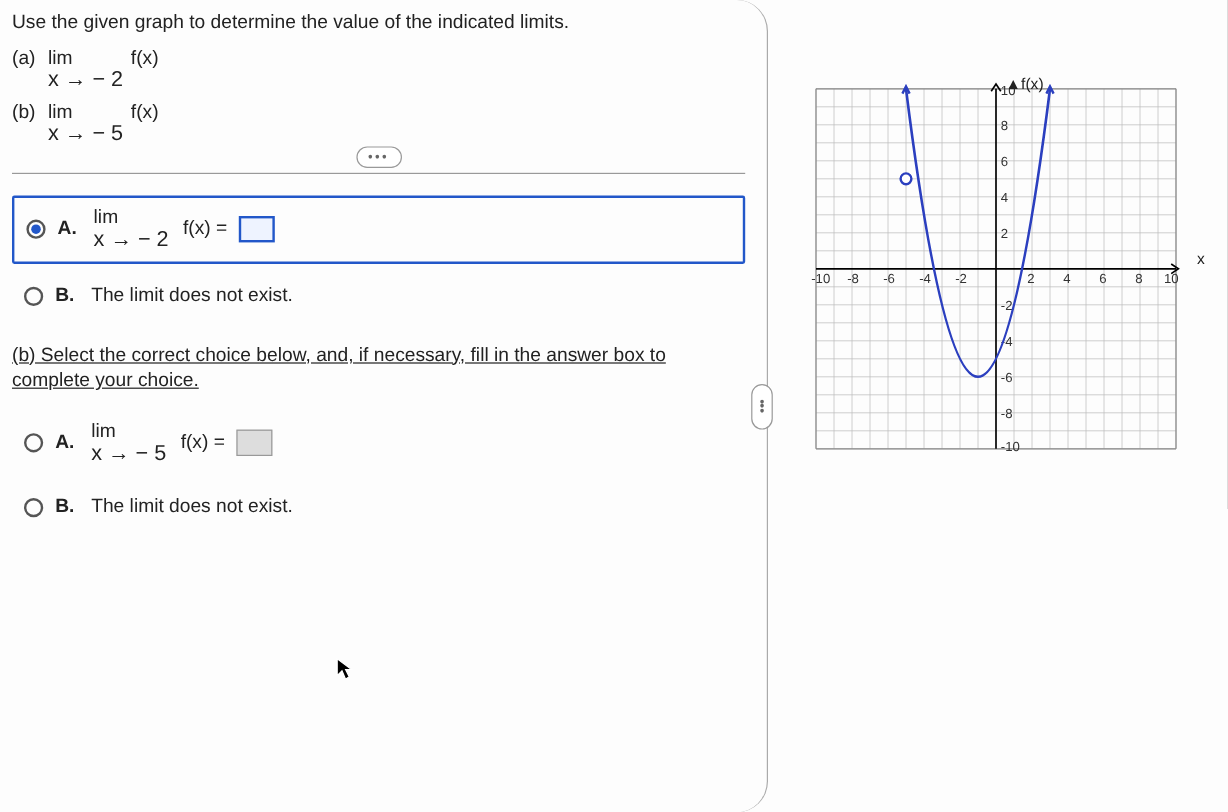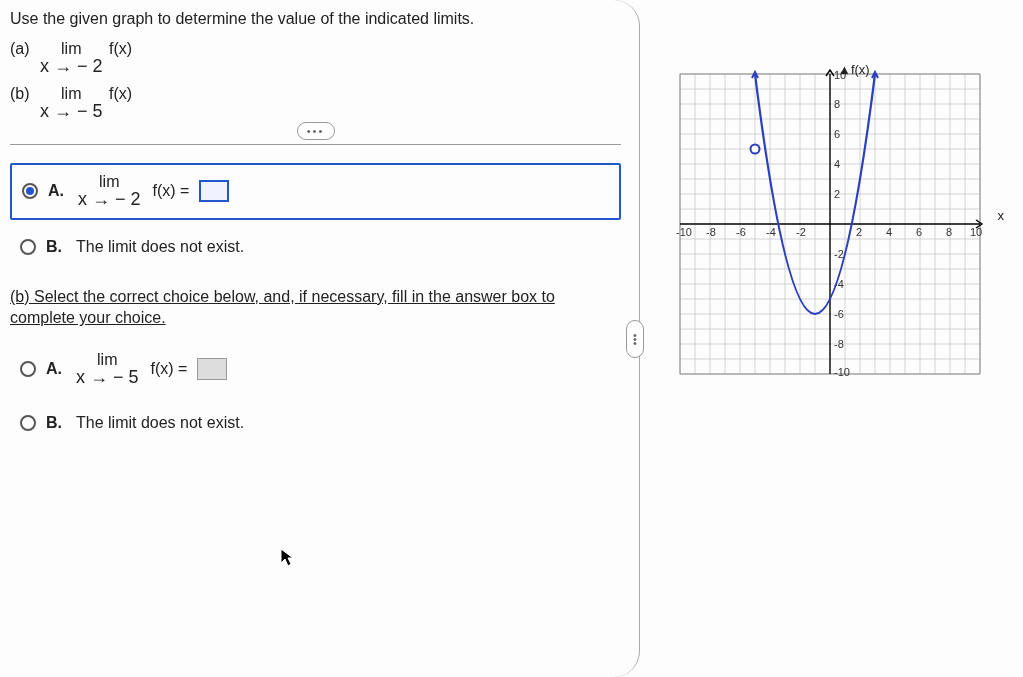--- a/index.html
+++ b/index.html
@@ -29,21 +29,21 @@
   }
   .right-col {
     flex: 1;
     padding: 20px 10px 10px 20px;
     position: relative;
     margin-top: 44px;
   }
   .prompt { line-height: 1.35; margin-bottom: 10px; }
   .part { margin: 6px 0 8px 0; }
   .part-label { display: inline-block; vertical-align: top; margin-right: 6px; }
-  .lim-box { display: inline-block; vertical-align: top; text-align: center; }
+  .lim-box { display: inline-block; vertical-align: top; text-align: left; }
   .lim-top { display: block; height: 18px; }
   .lim-bot { display: block; font-size: 18px; margin-top: -2px; }
   .fx { display: inline-block; vertical-align: top; margin-left: 2px; }
   hr.sep { border: none; border-top: 1px solid #999; margin: 22px 0 18px 0; position: relative; }
   .dots-pill {
     position: absolute; left: 50%; transform: translateX(-50%); top: -9px;
     background: #fff; border: 1px solid #999; border-radius: 10px;
     width: 38px; height: 18px; display: flex; align-items: center; justify-content: center;
     font-size: 11px; letter-spacing: 2px; color: #666;
   }

